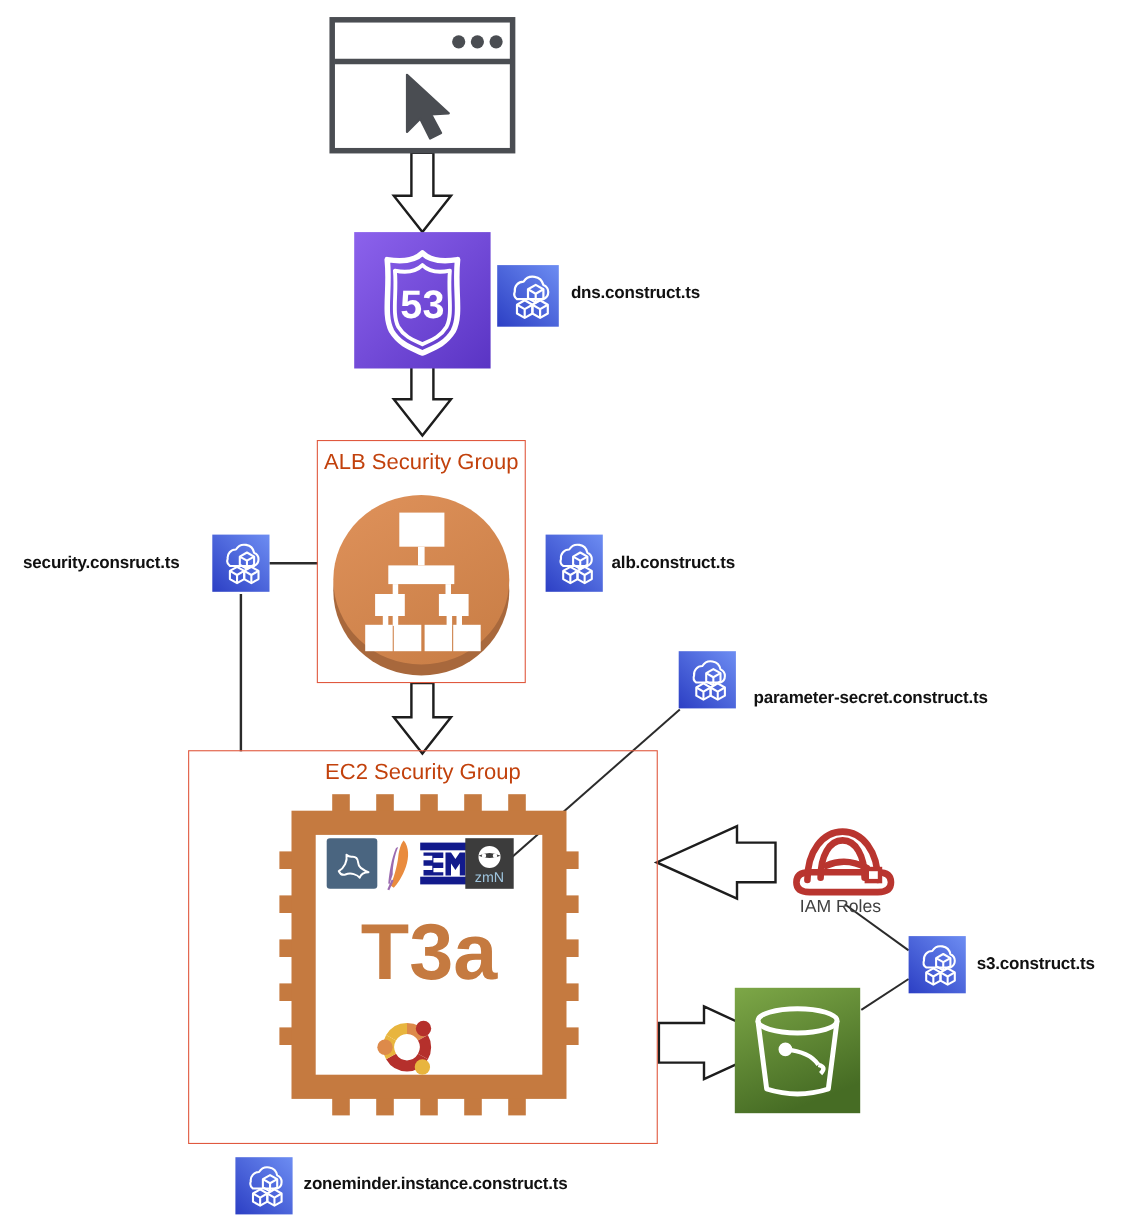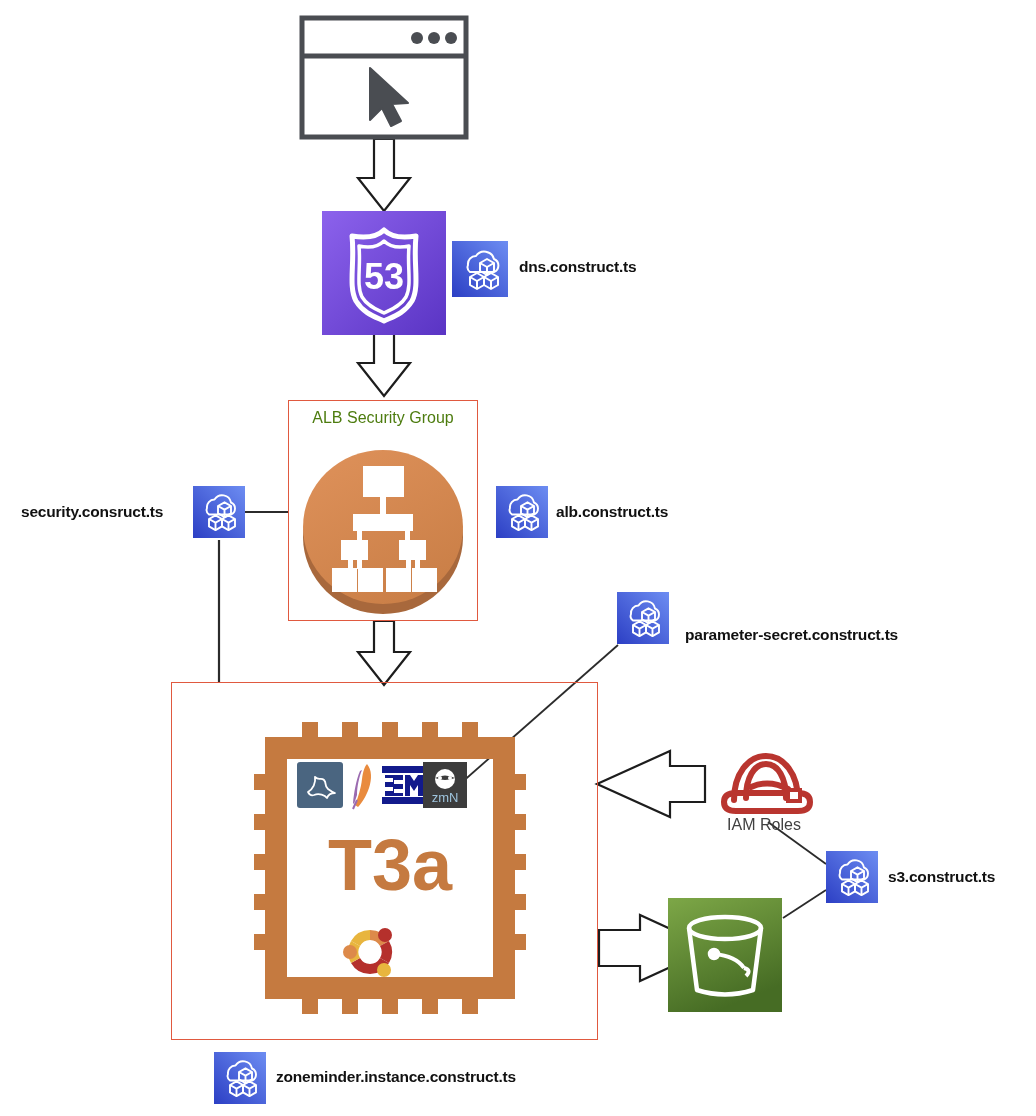--- a/index.html
+++ b/index.html
@@ -1,20 +1,20 @@
 <!DOCTYPE html>
 <html><head>
 <meta charset="utf-8">
 <style>
   html,body{margin:0;padding:0;background:#ffffff;}
   body{width:1036px;height:1116px;font-family:"Liberation Sans",sans-serif;overflow:hidden;}
   #stage{position:relative;width:942px;height:1116px;background:#fff;}
   .abs{position:absolute;}
   .lbl{position:absolute;font-weight:bold;font-size:15.5px;color:#111;white-space:nowrap;letter-spacing:-0.2px;}
-  .sg-title{position:absolute;color:#4d7c0f;font-size:16px;white-space:nowrap;text-align:center;}
+  .sg-title{position:absolute;color:#c2410c;font-size:20px;white-space:nowrap;text-align:center;}
   .sg-box{position:absolute;border:1.6px solid #e0593f;background:transparent;box-sizing:border-box;}
   .iam-cap{position:absolute;font-size:16px;color:#404040;white-space:nowrap;}
   svg{display:block;overflow:visible;}
 </style>
 </head>
 <body>
 
 <div id="stage">
 
   <svg class="abs" style="left:0;top:0;" width="1036" height="1116">
@@ -175,20 +175,21 @@
       <path d="M25,20 l6.5,3.7 l6.5,-3.7 M31.5,23.7 l0,7.4"></path>
       <path d="M16,33 l6.5,-3.7 l6.5,3.7 l0,7.4 l-6.5,3.7 l-6.5,-3.7 Z"></path>
       <path d="M16,33 l6.5,3.7 l6.5,-3.7 M22.5,36.7 l0,7.4"></path>
       <path d="M29,33 l6.5,-3.7 l6.5,3.7 l0,7.4 l-6.5,3.7 l-6.5,-3.7 Z"></path>
       <path d="M29,33 l6.5,3.7 l6.5,-3.7 M35.5,36.7 l0,7.4"></path>
     </g>
   </svg>
   <div class="lbl" style="left:685px;top:608px;margin-top:18px;">parameter-secret.construct.ts</div>
 
   <div class="sg-box" style="left:171px;top:682px;width:427px;height:358px;"></div>
+  <div class="sg-title" style="left:171px;top:691px;width:427px;">EC2 Security Group</div>
 
   <svg class="abs" style="left:254px;top:722px;" width="290" height="300">
     <g fill="#c57a40">
       <rect x="48" y="0" width="16" height="30"></rect>
         <rect x="88" y="0" width="16" height="30"></rect>
       <rect x="128" y="0" width="16" height="30"></rect>
         <rect x="168" y="0" width="16" height="30"></rect>
       <rect x="208" y="0" width="16" height="30"></rect>
       <rect x="48" y="262" width="16" height="30"></rect>
         <rect x="88" y="262" width="16" height="30"></rect>

